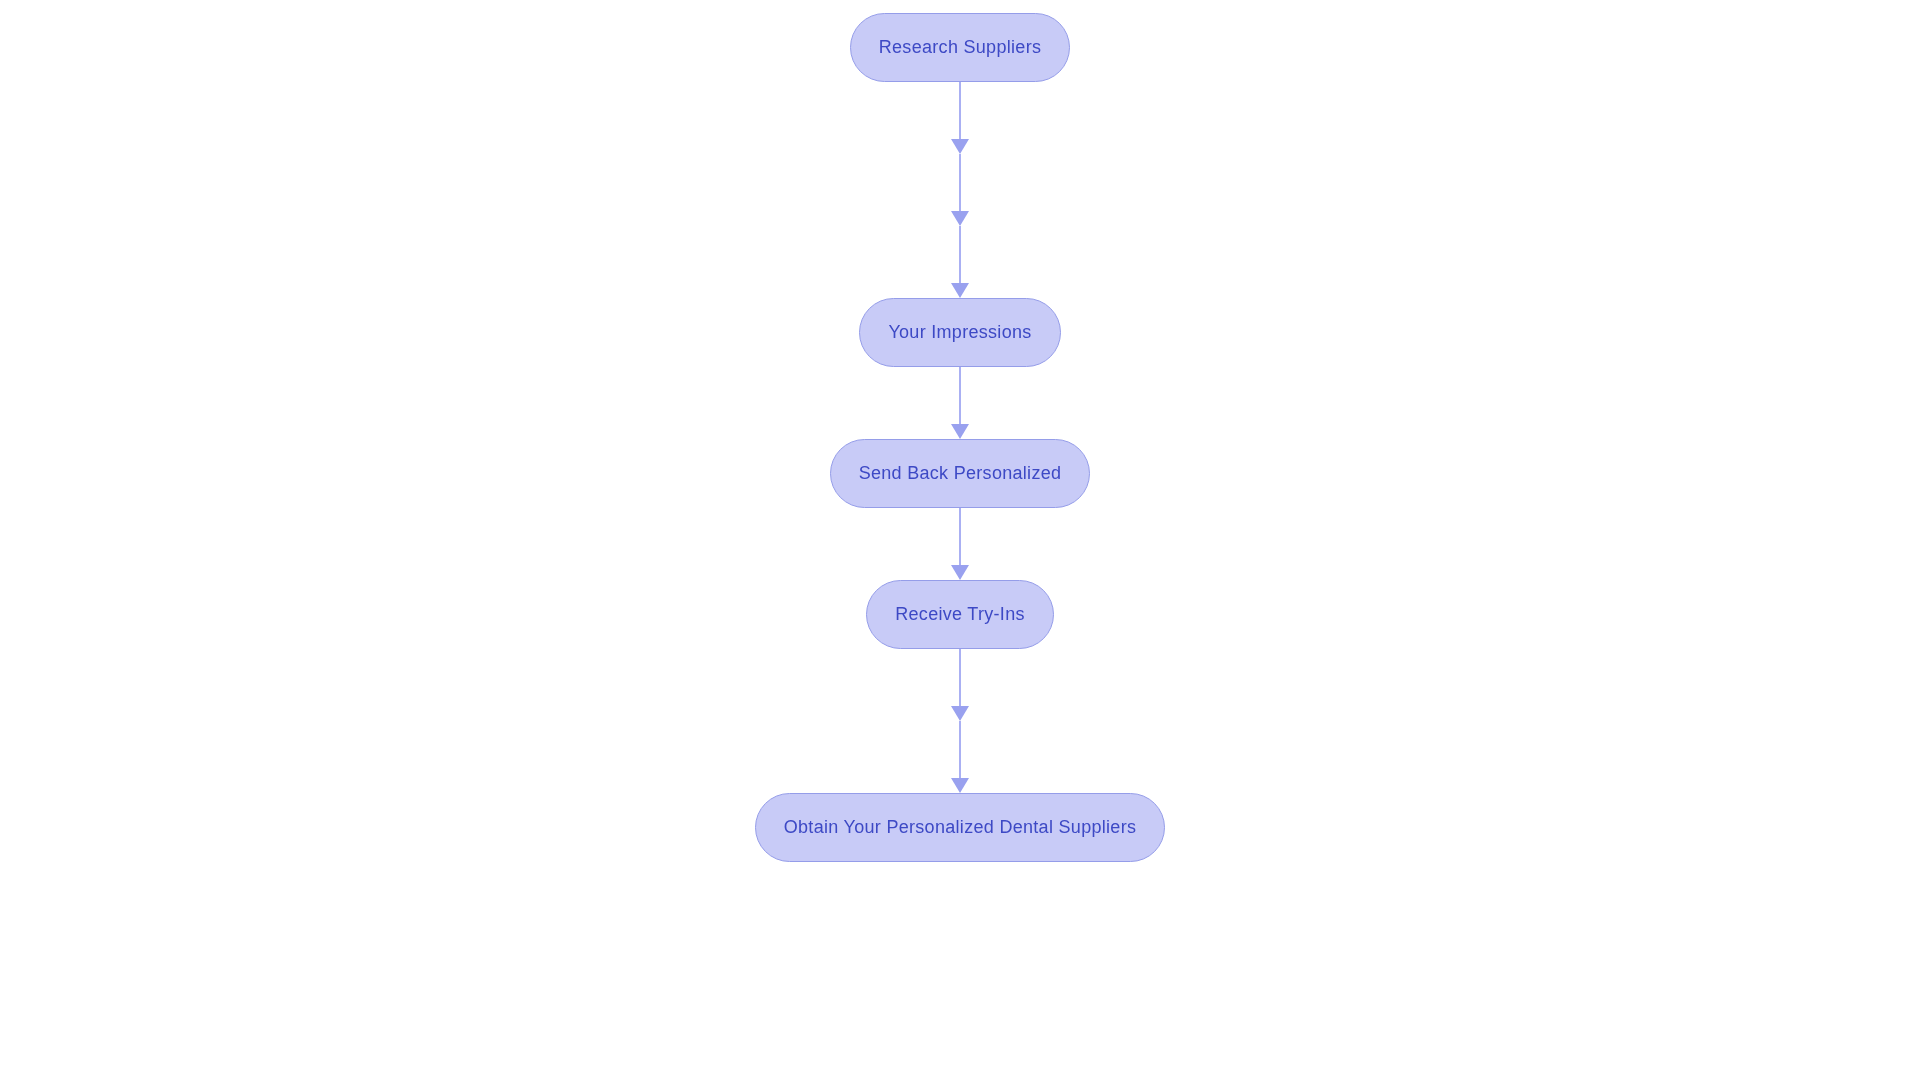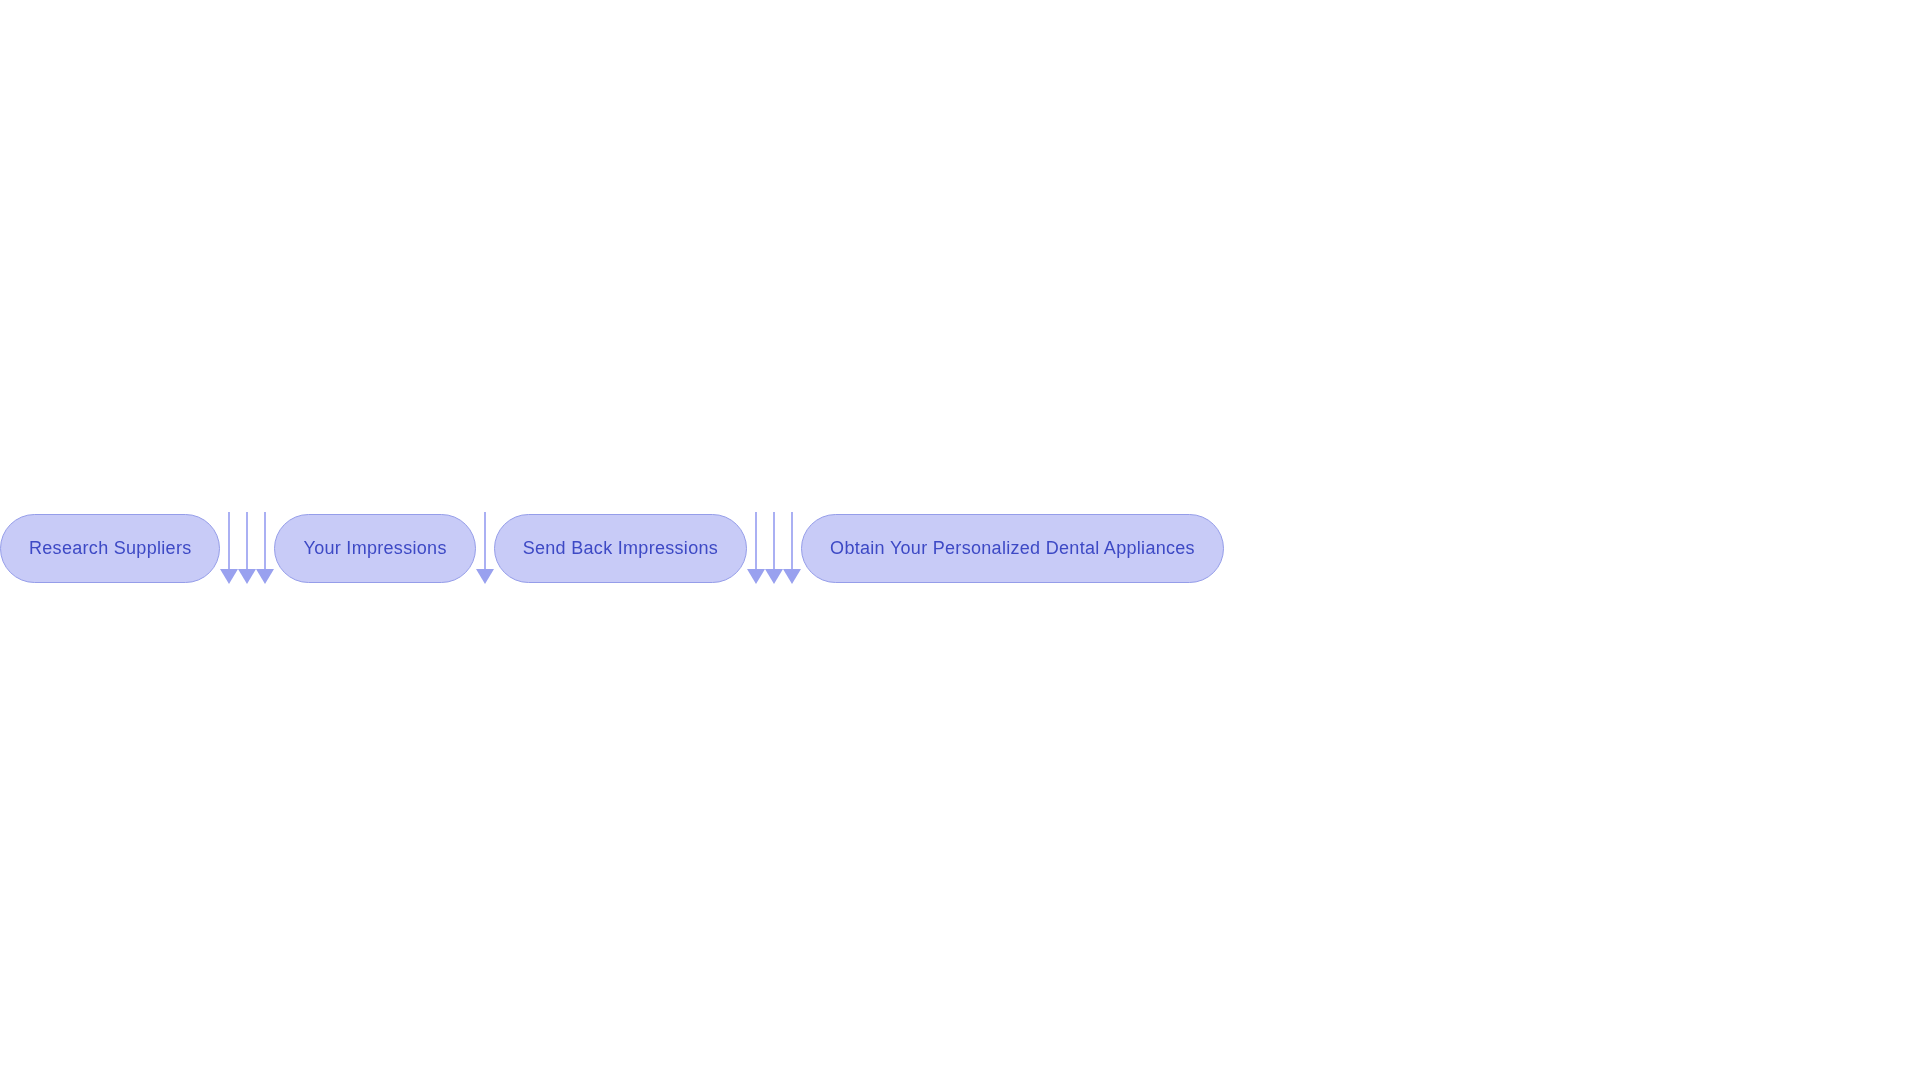--- a/index.html
+++ b/index.html
@@ -6,21 +6,21 @@
     margin: 0;
     padding: 0;
     background: #ffffff;
   }
   .canvas {
     position: relative;
     width: 1920px;
     height: 1083px;
     background: #ffffff;
     display: flex;
-    flex-direction: row;
+    flex-direction: column;
     align-items: center;
     padding-top: 13px;
     box-sizing: border-box;
     font-family: "Liberation Sans", sans-serif;
   }
   .node {
     height: 69px;
     box-sizing: border-box;
     display: flex;
     align-items: center;
@@ -79,34 +79,35 @@
     <div class="head"></div>
   </div>
 
   <div class="node">Your Impressions</div>
 
   <div class="connector">
     <div class="line"></div>
     <div class="head"></div>
   </div>
 
-  <div class="node">Send Back Impressions</div>
+  <div class="node">Send Back Personalized</div>
+
+  <div class="connector">
+    <div class="line"></div>
+    <div class="head"></div>
+  </div>
+
+  <div class="node">Receive Try-Ins</div>
 
   <div class="connector">
     <div class="line"></div>
     <div class="head"></div>
   </div>
 
 
   <div class="connector">
     <div class="line"></div>
     <div class="head"></div>
   </div>
 
-
-  <div class="connector">
-    <div class="line"></div>
-    <div class="head"></div>
-  </div>
-
-  <div class="node">Obtain Your Personalized Dental Appliances</div>
+  <div class="node">Obtain Your Personalized Dental Suppliers</div>
 
 </div>
 
 </body></html>

